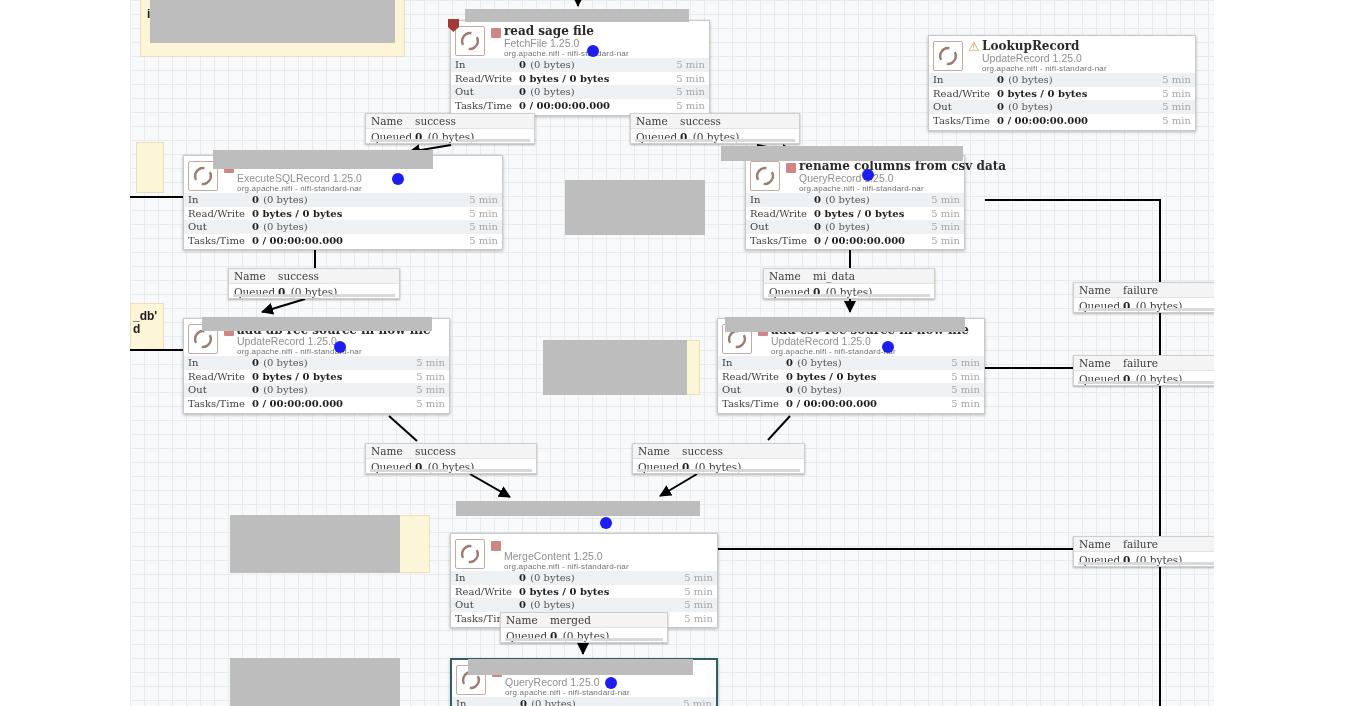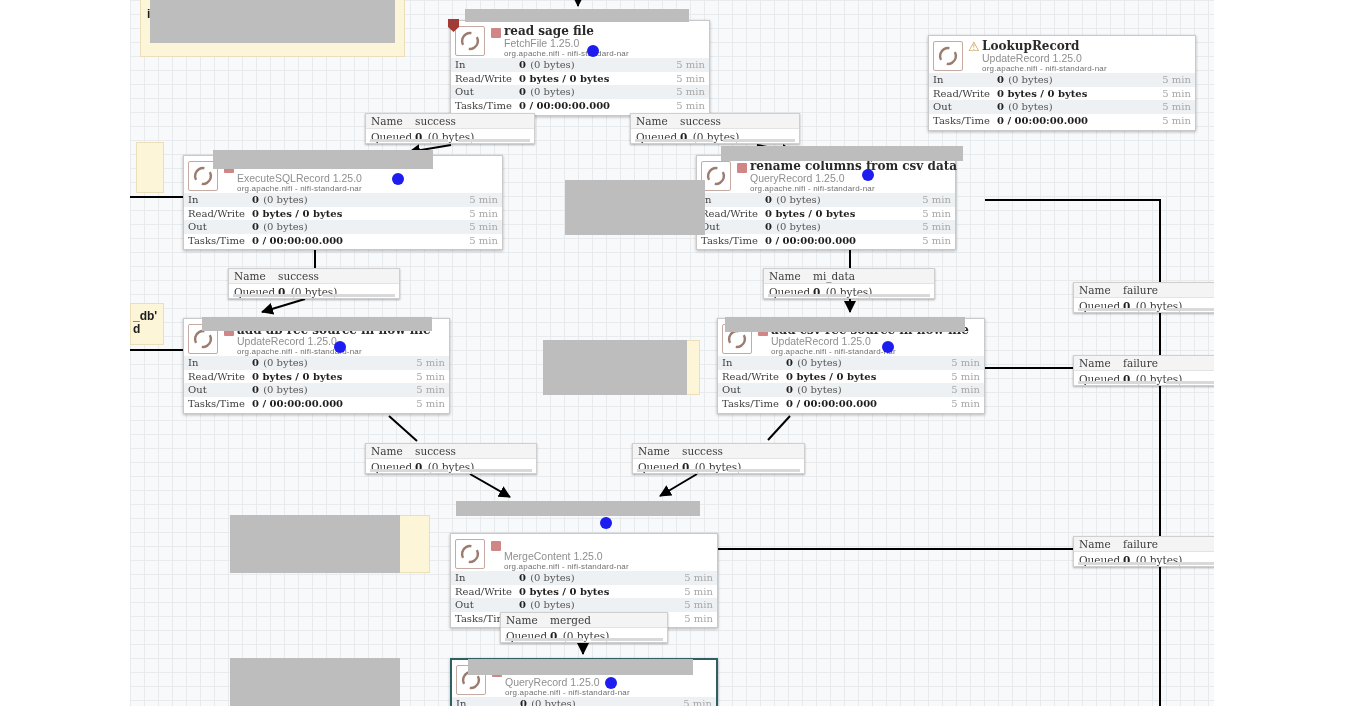--- a/index.html
+++ b/index.html
@@ -42,21 +42,21 @@
 </head>
 <body>
 
 <div class="viewport">
   <div class="canvas"></div>
 
   <div class="nlabel" style="left:140px;top:-1px;width:265px;height:58px">
     <div class="ltext" style="position:absolute;left:5px;top:5px">i</div>
   </div>
   <div class="nlabel" style="left:136px;top:142px;width:28px;height:51px"></div>
-  <div class="nlabel" style="left:130px;top:303px;width:34px;height:42px">
+  <div class="nlabel" style="left:130px;top:303px;width:34px;height:48px">
     <div class="ltext" style="position:absolute;left:1px;top:3px"><span>_db'</span><br><span>d</span></div>
   </div>
   <div class="nlabel" style="left:543px;top:340px;width:157px;height:55px"></div>
   <div class="nlabel" style="left:230px;top:515px;width:200px;height:58px"></div>
 
   <svg class="wires" width="1350" height="706">
     <defs>
       <marker id="ah" markerWidth="7" markerHeight="7" refX="5.5" refY="3" orient="auto">
         <path d="M0,0 L6,3 L0,6 z" fill="#000"></path>
       </marker>
@@ -181,21 +181,21 @@
           <span class="sw">5 min</span>
         </div>
       <div class="srow">
           <span class="sl">Tasks/Time</span>
           <span class="sv"><b>0 / 00:00:00.000</b><span></span></span>
           <span class="sw">5 min</span>
         </div>
     </div>
   </div>
 
-  <div class="proc" style="left:696px;top:155px;width:260px;height:95px">
+  <div class="proc" style="left:745px;top:155px;width:220px;height:95px">
     <span class="picon">
         <svg width="28" height="28" viewBox="0 0 30 30">
           <circle cx="15" cy="15" r="8.5" fill="none" stroke="#9b7c6f" stroke-width="2.6" stroke-dasharray="19 7.7" transform="rotate(-30 15 15)"></circle>
         </svg>
       </span>
     <span class="statesq"></span>
     <div class="ptitle">rename columns from csv data</div>
     <div class="ptype">QueryRecord 1.25.0</div>
     <div class="pbundle">org.apache.nifi - nifi-standard-nar</div>
     <div class="stats">

